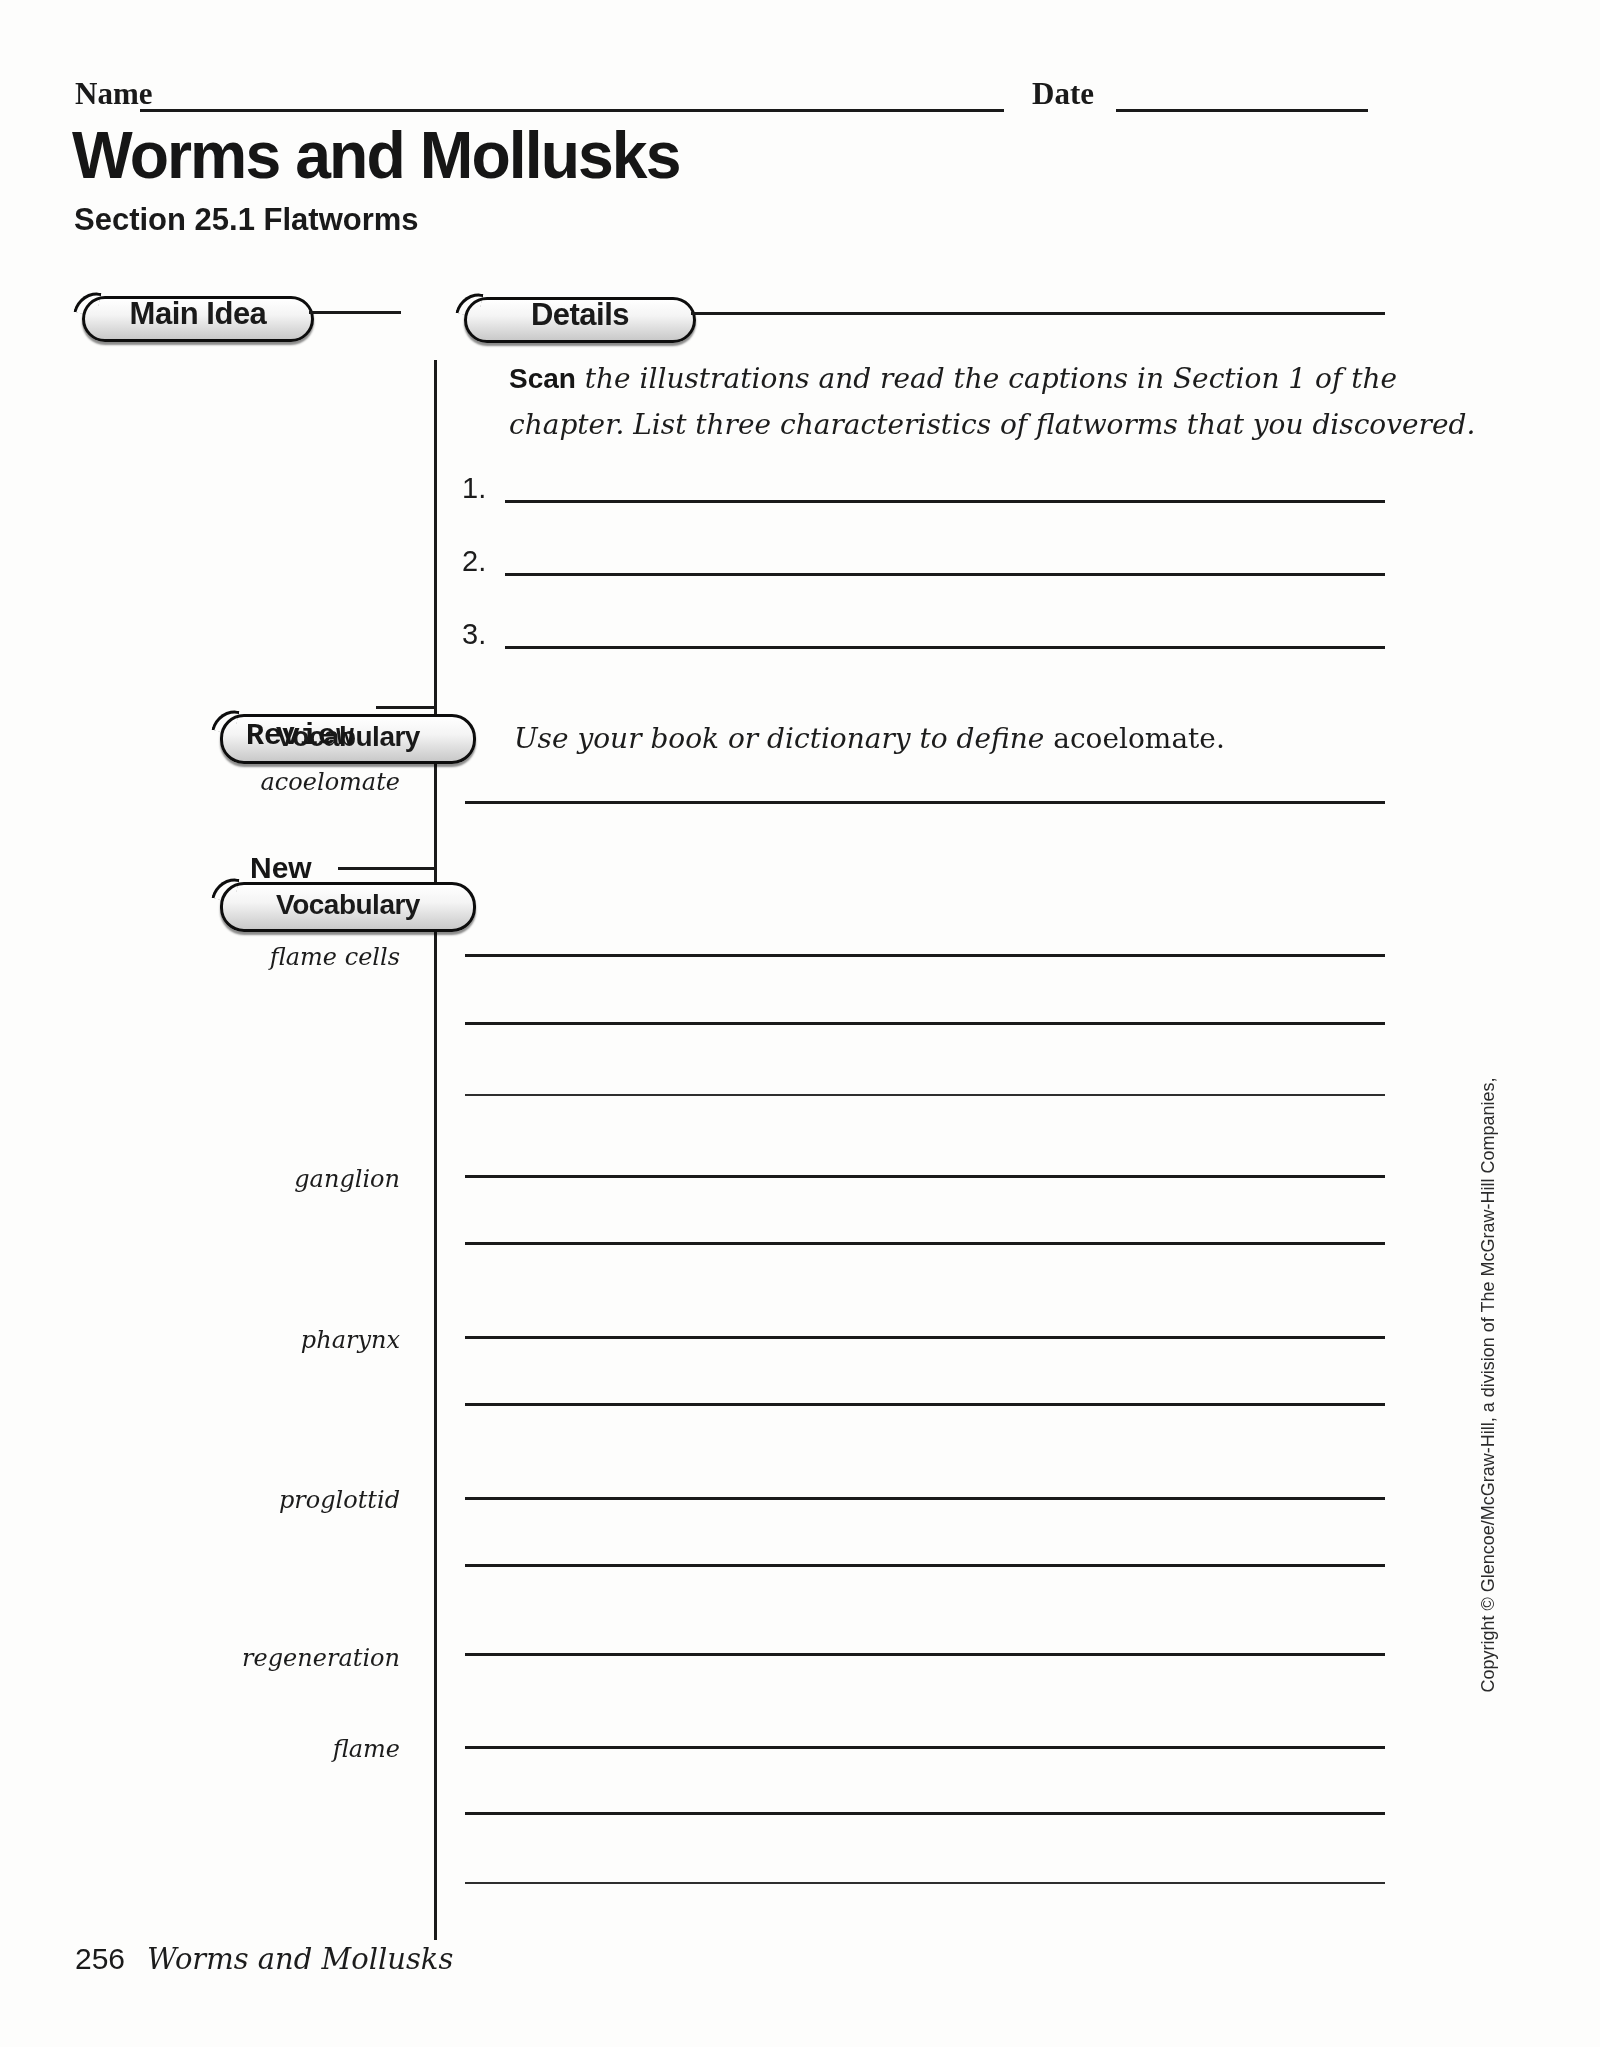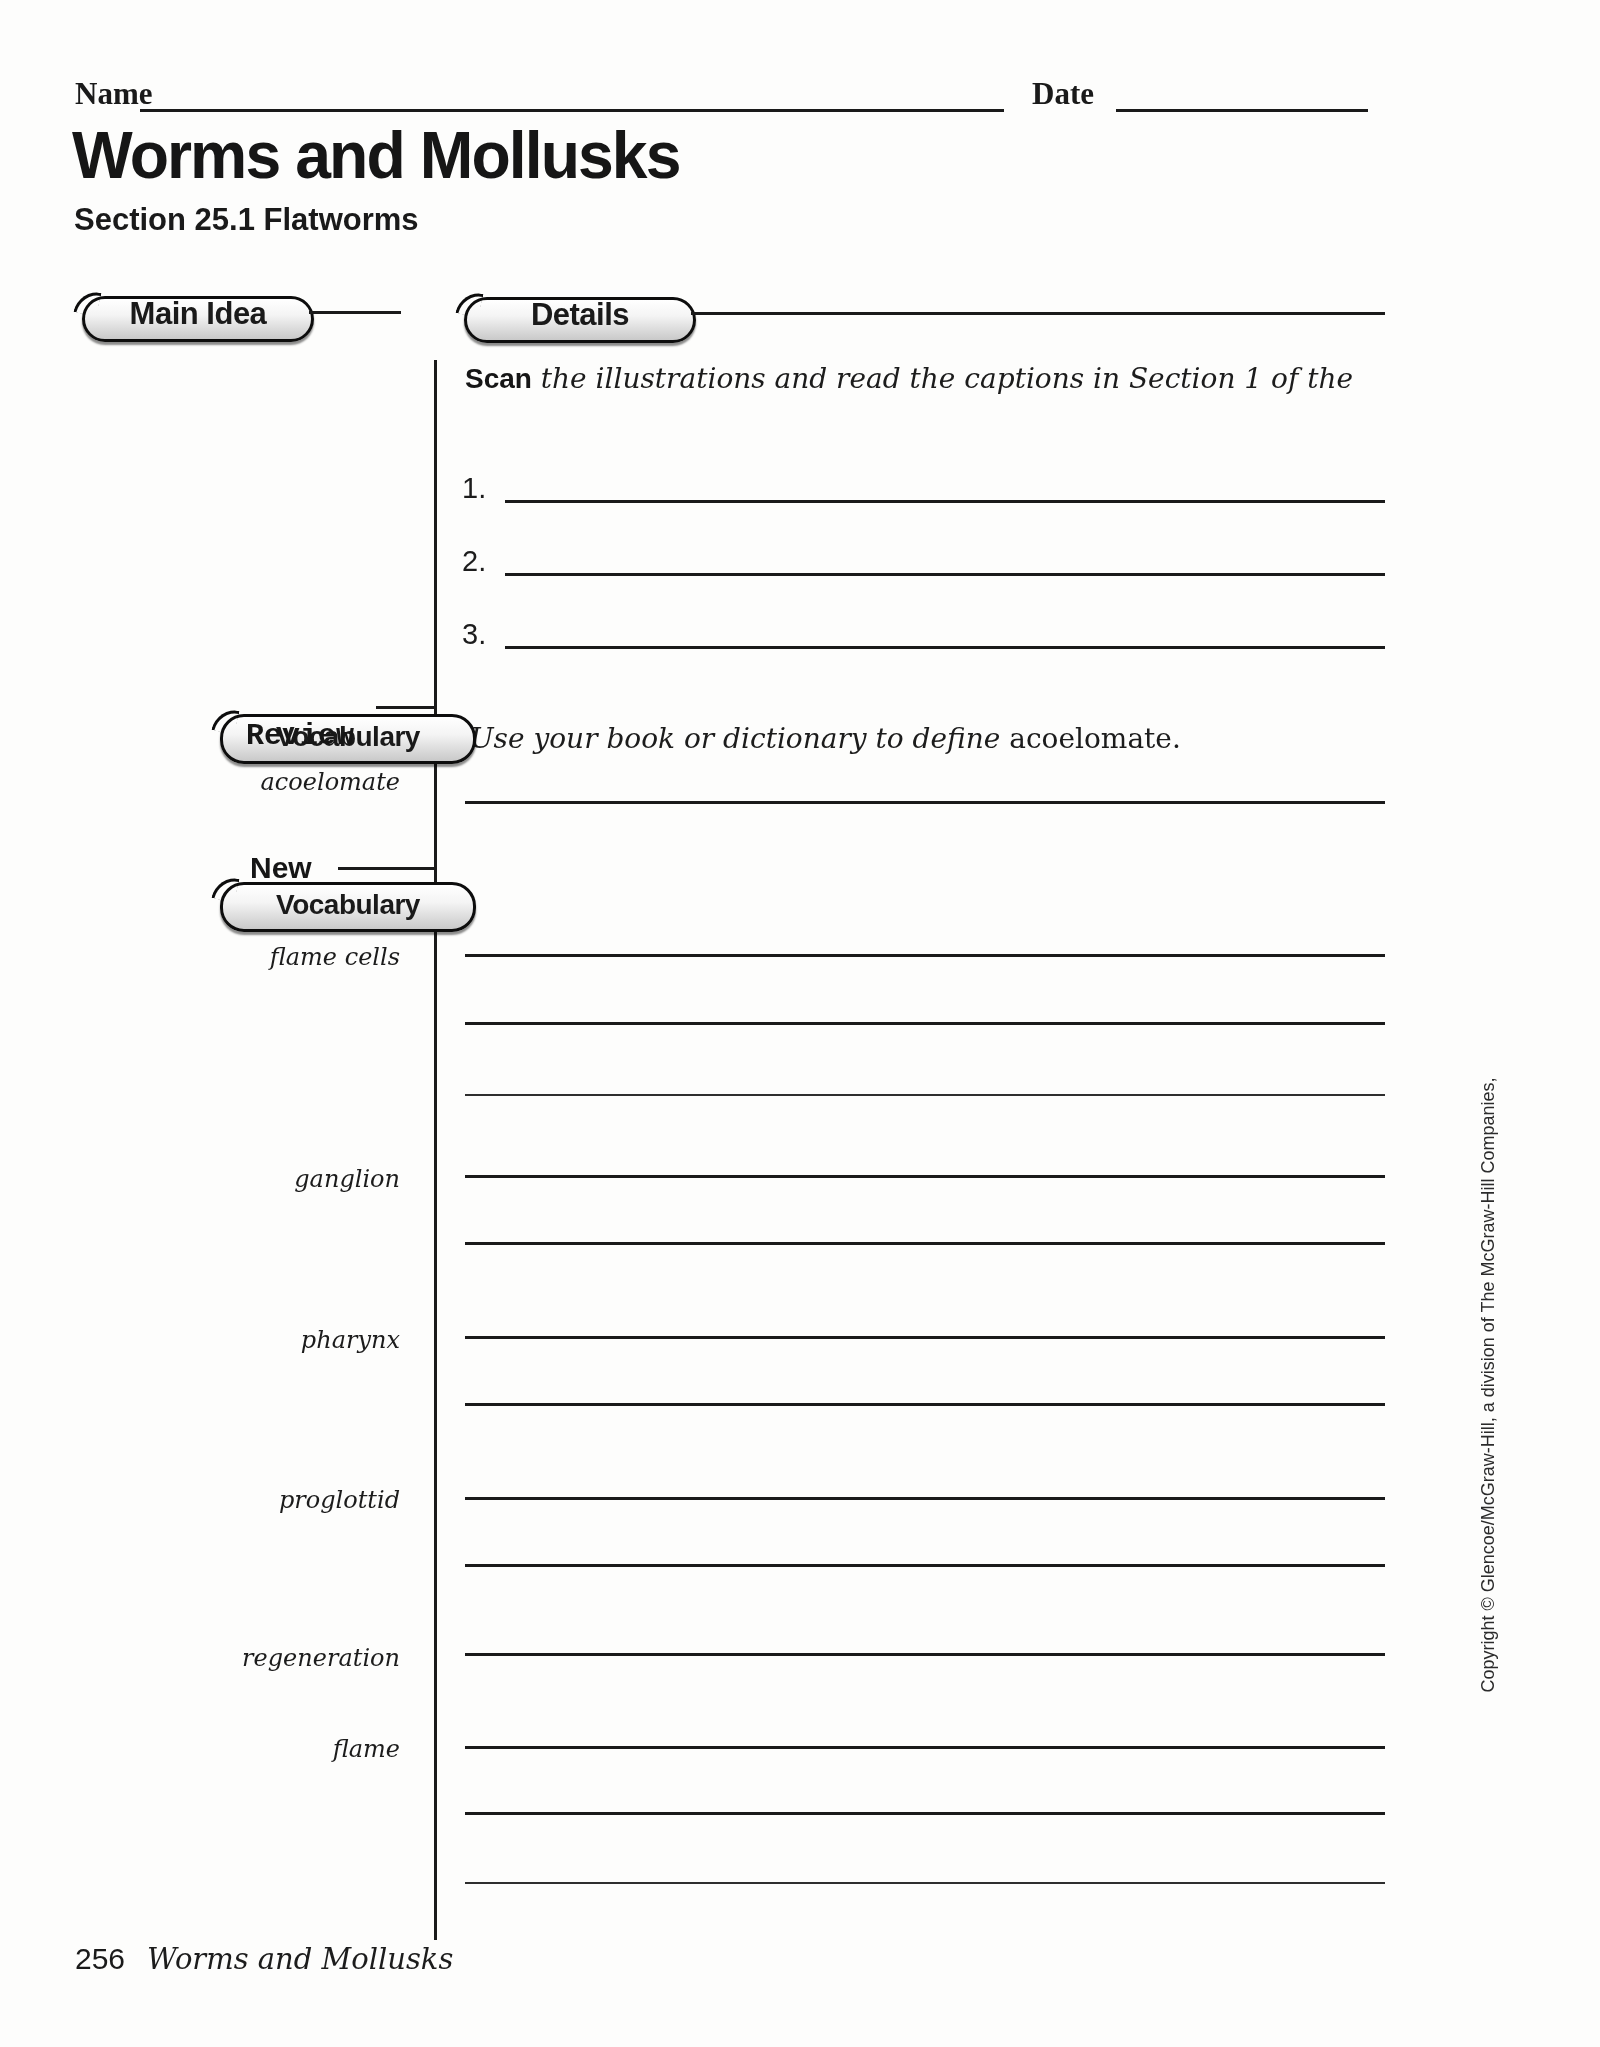--- a/index.html
+++ b/index.html
@@ -9,21 +9,21 @@
     font-family:"Liberation Sans",sans-serif;
   }
   
   .serif-bold{font-family:"Liberation Serif",serif;font-weight:bold;font-size:31px;color:#1a1a1a;}
   .page-title{
     position:absolute;left:72px;top:116px;font-size:67px;font-weight:bold;
     letter-spacing:-2px;transform:scaleX(.96);transform-origin:left center;
     color:#161616;white-space:nowrap;
   }
   .page-subtitle{position:absolute;left:74px;top:202px;font-size:31px;font-weight:bold;color:#1a1a1a;}
-  .it-serif{font-family:"DejaVu Serif","Liberation Serif",serif;font-style:italic;font-size:28px;color:#1c1c1c;}
+  .it-serif{font-family:"DejaVu Serif","Liberation Serif",serif;font-style:italic;font-size:28px;color:#1c1c1c;margin-left:44px;}
   .ro-serif{font-family:"DejaVu Serif","Liberation Serif",serif;font-style:normal;font-size:28px;color:#1c1c1c;}
   
   .hline{position:absolute;height:3px;background:#1a1a1a;}
   .hline.thin{height:2px;background:#2e2e2e;}
   .vline{position:absolute;width:3px;background:#1a1a1a;}
   
   .pill{
     position:absolute;border:3px solid #0d0d0d;border-radius:24px;
     background:linear-gradient(180deg,#ffffff 0%,#f4f4f4 40%,#c9c9c9 100%);
     box-shadow:0 3px 2px rgba(0,0,0,.45);
@@ -85,20 +85,21 @@
   <div class="pill" style="left:464px;top:297px;width:226px;height:40px;">
     <span class="pill-tail"></span>
     <span class="pill-label" style="font-size:31px;">Details</span>
   </div>
   <div class="hline" style="left:691px;top:312px;width:694px;"></div>
 
   <div class="vline" style="left:434px;top:360px;height:1580px;"></div>
 
   <div class="scan-para it-serif">
     <span class="scan-lead">Scan</span><span> the illustrations and read the captions in Section 1 of the</span><br>
+    <span>chapter. List three characteristics of flatworms that you discovered.</span>
   </div>
 
   <div class="list-num" style="left:462px;top:472px;">1.</div>
   <div class="hline" style="left:505px;top:500px;width:880px;"></div>
 
   <div class="list-num" style="left:462px;top:545px;">2.</div>
   <div class="hline" style="left:505px;top:573px;width:880px;"></div>
 
   <div class="list-num" style="left:462px;top:618px;">3.</div>
   <div class="hline" style="left:505px;top:646px;width:880px;"></div>

